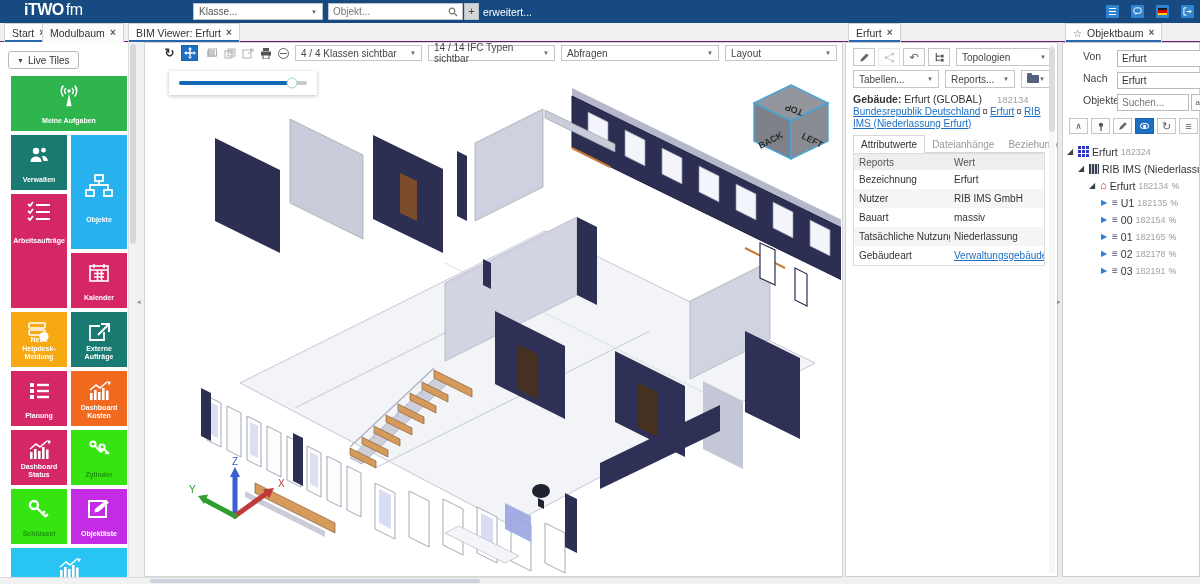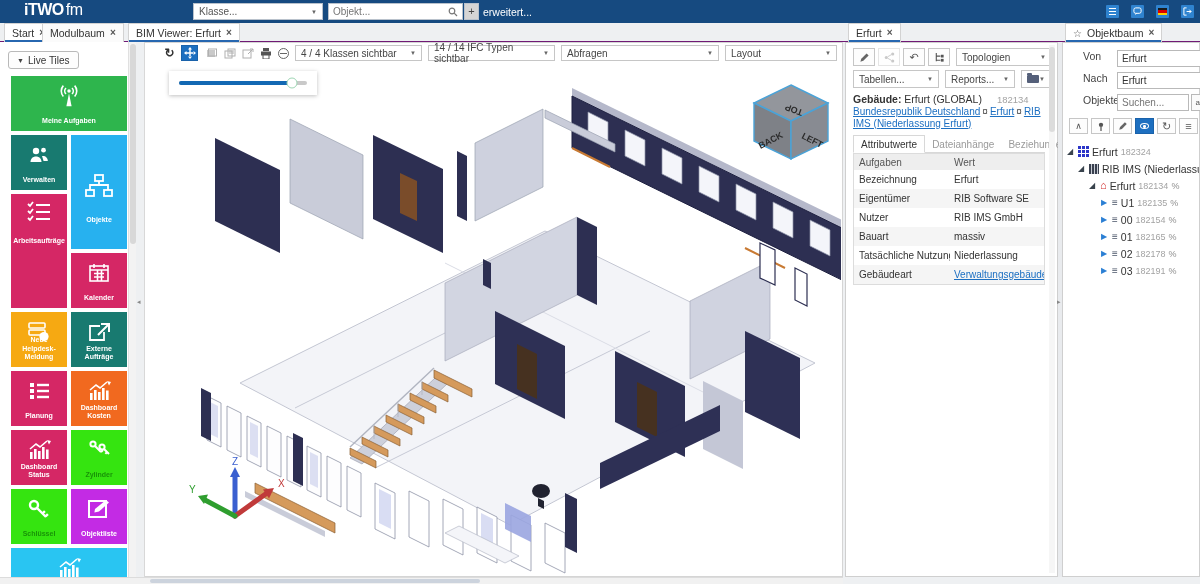--- a/index.html
+++ b/index.html
@@ -586,30 +586,26 @@
   </div>
 
   <div class="dtabs">
     <div class="dtab active">Attributwerte</div>
     <div class="dtab">Dateianhänge</div>
     <div class="dtab">Beziehungen</div>
   </div>
 
   <div class="atable">
     <div class="arow h">
-      <span class="c1">Aufgaben</span>
+      <span class="c1">Reports</span>
       <span class="c2">Wert</span>
     </div>
     <div class="arow">
         <span class="c1">Bezeichnung</span>
         <span class="c2">Erfurt</span>
-      </div>
-    <div class="arow">
-        <span class="c1">Eigentümer</span>
-        <span class="c2">RIB Software SE</span>
       </div>
     <div class="arow">
         <span class="c1">Nutzer</span>
         <span class="c2">RIB IMS GmbH</span>
       </div>
     <div class="arow">
         <span class="c1">Bauart</span>
         <span class="c2">massiv</span>
       </div>
     <div class="arow">

